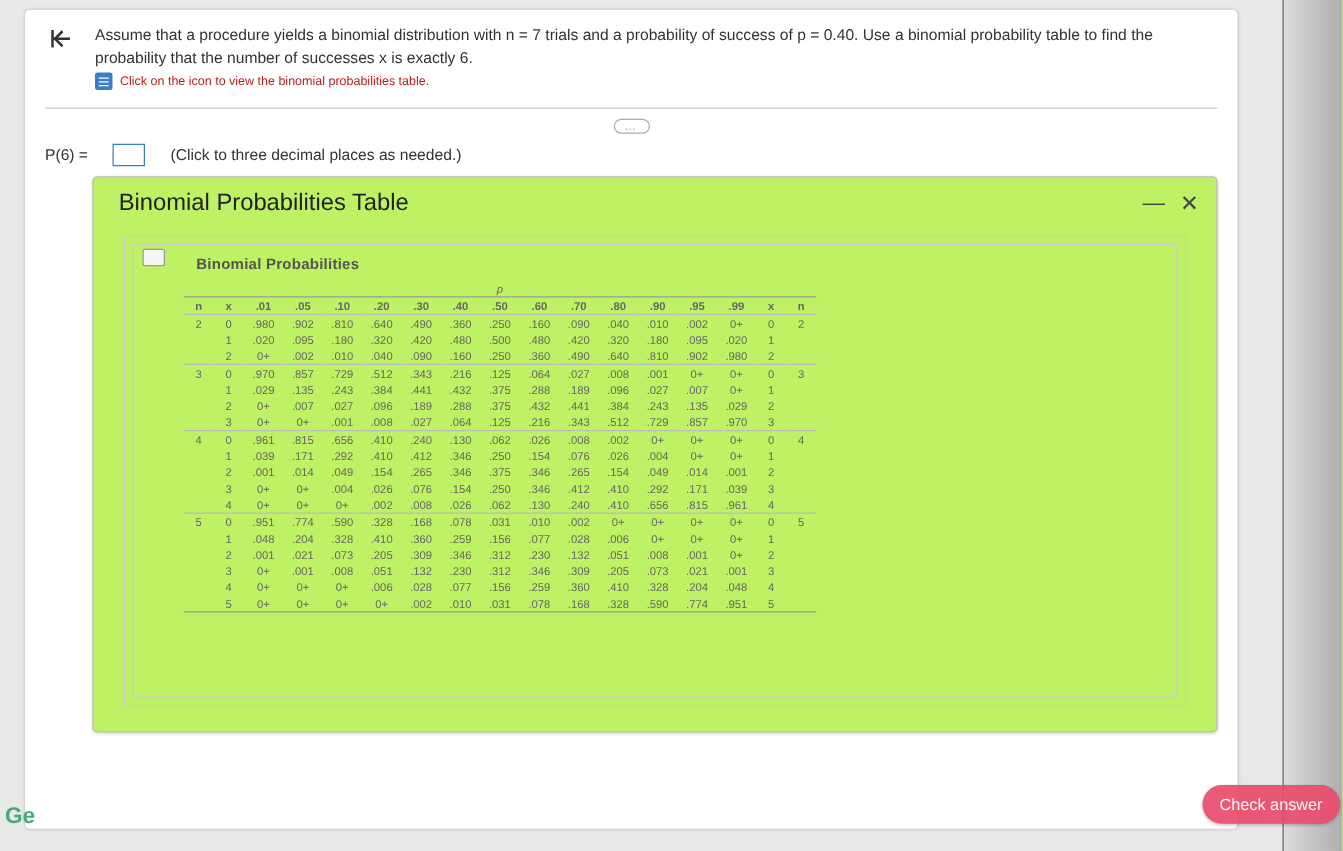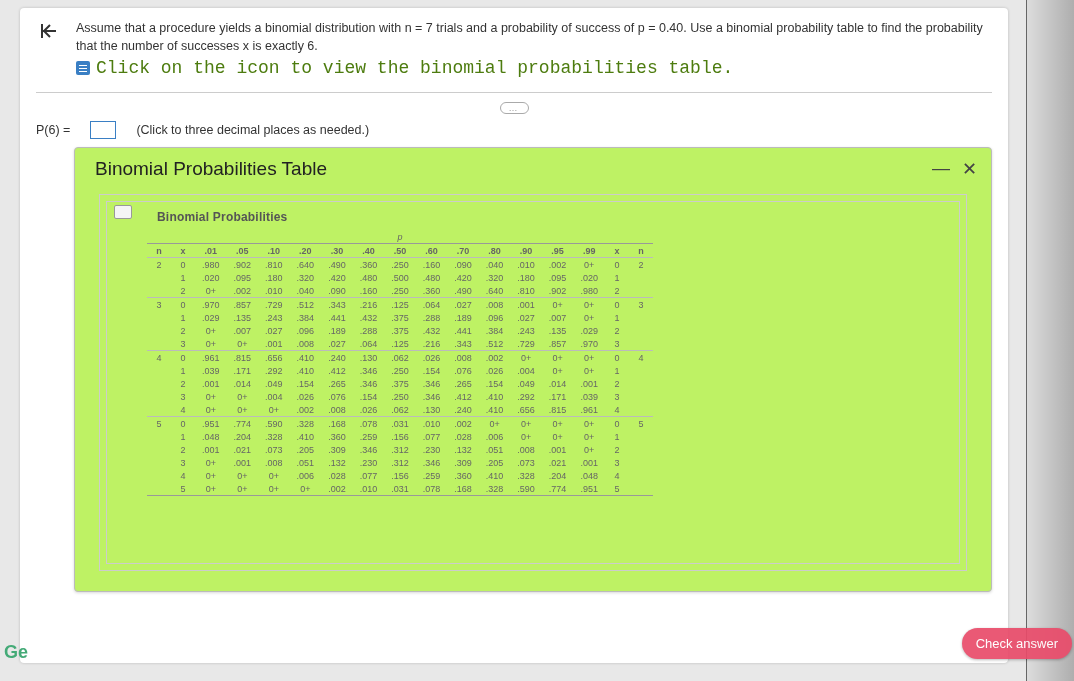--- a/index.html
+++ b/index.html
@@ -1,24 +1,24 @@
 <!DOCTYPE html>
 <html><head>
 <meta charset="utf-8">
 <style>
 * { box-sizing: border-box; margin: 0; padding: 0; }
 body { font-family: Arial, sans-serif; background: #e8e8e8; width: 1074px; height: 681px; overflow: hidden; position: relative; }
-.page { background: #fff; margin: 8px 66px 8px 20px; border-radius: 4px; box-shadow: 0 0 3px rgba(0,0,0,0.2); padding: 12px 16px; height: 655px; position: relative; }
+.page { background: #fff; margin: 8px 84px 8px 20px; border-radius: 4px; box-shadow: 0 0 3px rgba(0,0,0,0.2); padding: 12px 16px; height: 655px; position: relative; }
 .header-row { display: flex; align-items: flex-start; gap: 12px; }
 .back-btn { font-size: 20px; color: #333; cursor: pointer; padding: 2px 4px; font-weight: bold; }
 .problem-text { font-size: 12.5px; color: #333; line-height: 1.4; flex: 1; }
 .link-row { display: flex; align-items: center; gap: 6px; margin-top: 3px; }
 .doc-icon { width: 14px; height: 14px; background: #3a7fc4; border-radius: 2px; display: inline-block; position: relative; }
 .doc-icon::after { content: ""; position: absolute; width: 8px; height: 1px; background: #fff; top: 4px; left: 3px; box-shadow: 0 3px 0 #fff, 0 6px 0 #fff; }
-.link-text { font-size: 18px; color: #4d7c0f; font-family: Liberation Mono, monospace; }
+.link-text { font-size: 10px; color: #b91c1c; }
 .divider { border: none; border-top: 1px solid #ccc; margin: 14px 0 10px 0; }
 .dots { text-align: center; margin: -6px 0 6px 0; }
 .dots span { display: inline-block; border: 1px solid #aaa; border-radius: 10px; padding: 0 8px; font-size: 9px; color: #999; letter-spacing: 2px; }
 .answer-row { font-size: 12.5px; color: #333; display: flex; align-items: center; gap: 20px; margin-bottom: 8px; }
 .answer-box { width: 26px; height: 18px; border: 1px solid #3a7fc4; background: #fff; }
 .modal { border: 1px solid #bbb; border-radius: 4px; margin: 4px 0 0 38px; background: #bef264; box-shadow: 0 1px 3px rgba(0,0,0,0.15); height: 445px; overflow: hidden; position: relative; }
 .modal-head { display: flex; justify-content: space-between; align-items: center; padding: 10px 14px 8px 20px; }
 .modal-title { font-size: 19px; color: #222; font-weight: normal; }
 .modal-ctrls { display: flex; gap: 12px; font-size: 18px; color: #444; }
 .modal-ctrls span { cursor: pointer; }

